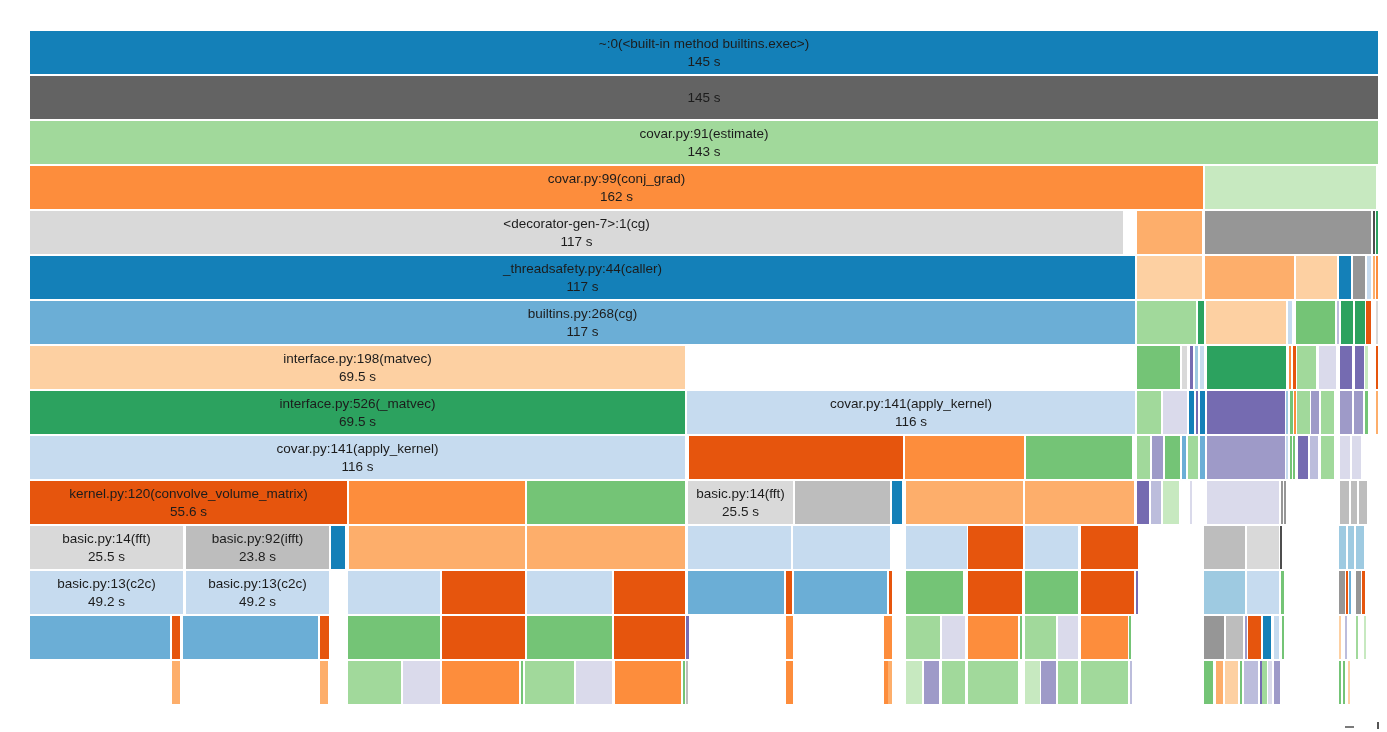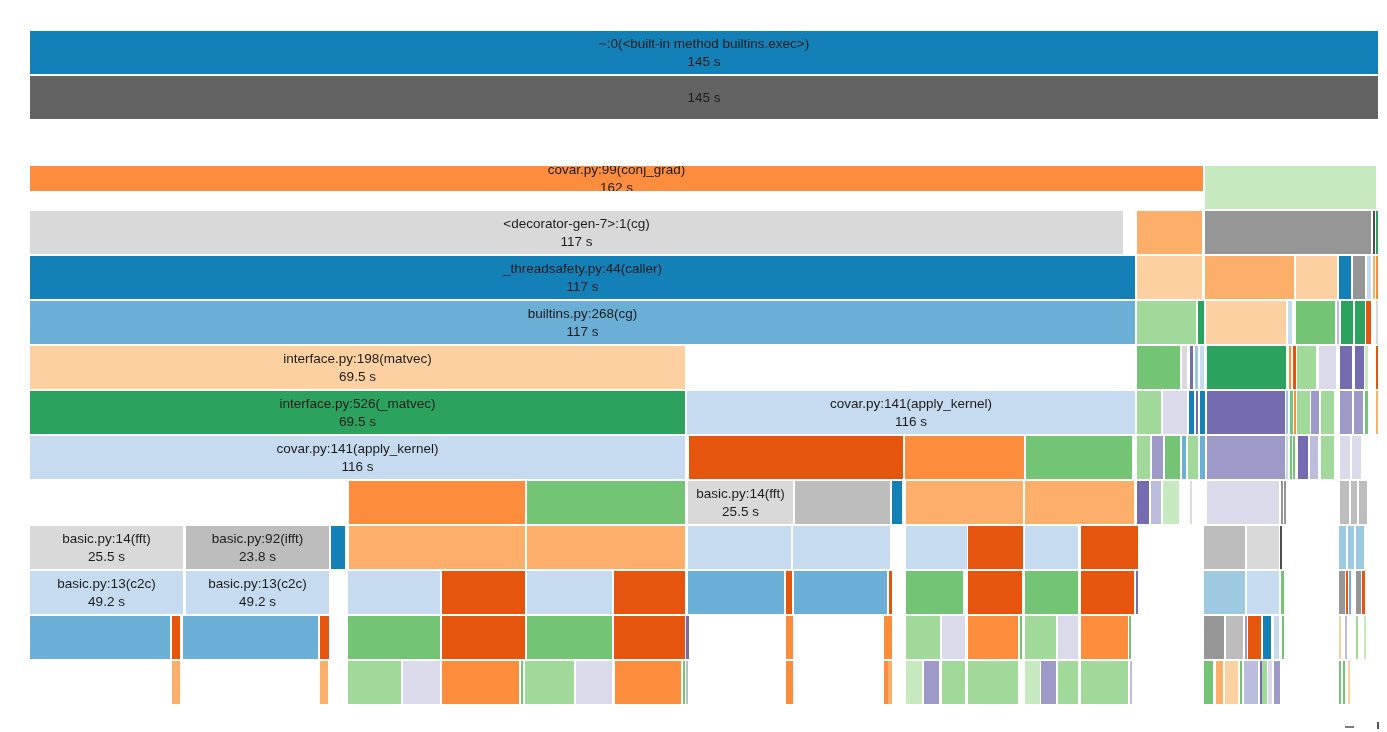--- a/index.html
+++ b/index.html
@@ -21,21 +21,25 @@
 <div id="flame">
   <div class="mark" id="mark-a"></div>
   <div class="mark" id="mark-b"></div>
 <div class="blk" style="left: 30px; top: 31px; width: 1348px; height: 43px; background: rgb(20, 128, 184);">
       <span class="nm">~:0(&lt;built-in method builtins.exec&gt;)</span>
       <span class="tm">145 s</span>
     </div>
     <div class="blk" style="left: 30px; top: 76px; width: 1348px; height: 43px; background: rgb(99, 99, 99);">
       <span class="tm">145 s</span>
     </div>
-    <div class="blk" style="left: 30px; top: 166px; width: 1173px; height: 25px; background: rgb(253, 141, 60);">
+    <div class="blk" style="left: 30px; top: 121px; width: 1348px; height: 43px; background: rgb(161, 217, 155);">
+      <span class="nm">covar.py:91(estimate)</span>
+      <span class="tm">143 s</span>
+    </div>
+    <div class="blk" style="left: 30px; top: 166px; width: 1173px; height: 43px; background: rgb(253, 141, 60);">
       <span class="nm">covar.py:99(conj_grad)</span>
       <span class="tm">162 s</span>
     </div>
     <div class="blk" style="left: 1205px; top: 166px; width: 171px; height: 43px; background: rgb(199, 233, 192);"></div>
     <div class="blk" style="left: 30px; top: 211px; width: 1093px; height: 43px; background: rgb(217, 217, 217);">
       <span class="nm">&lt;decorator-gen-7&gt;:1(cg)</span>
       <span class="tm">117 s</span>
     </div>
     <div class="blk" style="left: 1137px; top: 211px; width: 65px; height: 43px; background: rgb(253, 174, 107);"></div>
     <div class="blk" style="left: 1205px; top: 211px; width: 166px; height: 43px; background: rgb(150, 150, 150);"></div>
@@ -124,20 +128,24 @@
     <div class="blk" style="left: 1200px; top: 436px; width: 5px; height: 43px; background: rgb(107, 174, 214);"></div>
     <div class="blk" style="left: 1207px; top: 436px; width: 78px; height: 43px; background: rgb(158, 154, 200);"></div>
     <div class="blk" style="left: 1286px; top: 436px; width: 2px; height: 43px; background: rgb(198, 219, 239);"></div>
     <div class="blk" style="left: 1290px; top: 436px; width: 2px; height: 43px; background: rgb(116, 196, 118);"></div>
     <div class="blk" style="left: 1293px; top: 436px; width: 2px; height: 43px; background: rgb(116, 196, 118);"></div>
     <div class="blk" style="left: 1298px; top: 436px; width: 10px; height: 43px; background: rgb(117, 107, 177);"></div>
     <div class="blk" style="left: 1310px; top: 436px; width: 8px; height: 43px; background: rgb(188, 189, 220);"></div>
     <div class="blk" style="left: 1321px; top: 436px; width: 13px; height: 43px; background: rgb(161, 217, 155);"></div>
     <div class="blk" style="left: 1340px; top: 436px; width: 10px; height: 43px; background: rgb(218, 218, 235);"></div>
     <div class="blk" style="left: 1352px; top: 436px; width: 9px; height: 43px; background: rgb(218, 218, 235);"></div>
+    <div class="blk" style="left: 30px; top: 481px; width: 317px; height: 43px; background: rgb(230, 85, 13);">
+      <span class="nm">kernel.py:120(convolve_volume_matrix)</span>
+      <span class="tm">55.6 s</span>
+    </div>
     <div class="blk" style="left: 349px; top: 481px; width: 176px; height: 43px; background: rgb(253, 141, 60);"></div>
     <div class="blk" style="left: 527px; top: 481px; width: 158px; height: 43px; background: rgb(116, 196, 118);"></div>
     <div class="blk" style="left: 688px; top: 481px; width: 105px; height: 43px; background: rgb(217, 217, 217);">
       <span class="nm">basic.py:14(fft)</span>
       <span class="tm">25.5 s</span>
     </div>
     <div class="blk" style="left: 795px; top: 481px; width: 95px; height: 43px; background: rgb(189, 189, 189);"></div>
     <div class="blk" style="left: 892px; top: 481px; width: 10px; height: 43px; background: rgb(20, 128, 184);"></div>
     <div class="blk" style="left: 906px; top: 481px; width: 117px; height: 43px; background: rgb(253, 174, 107);"></div>
     <div class="blk" style="left: 1025px; top: 481px; width: 109px; height: 43px; background: rgb(253, 174, 107);"></div>

